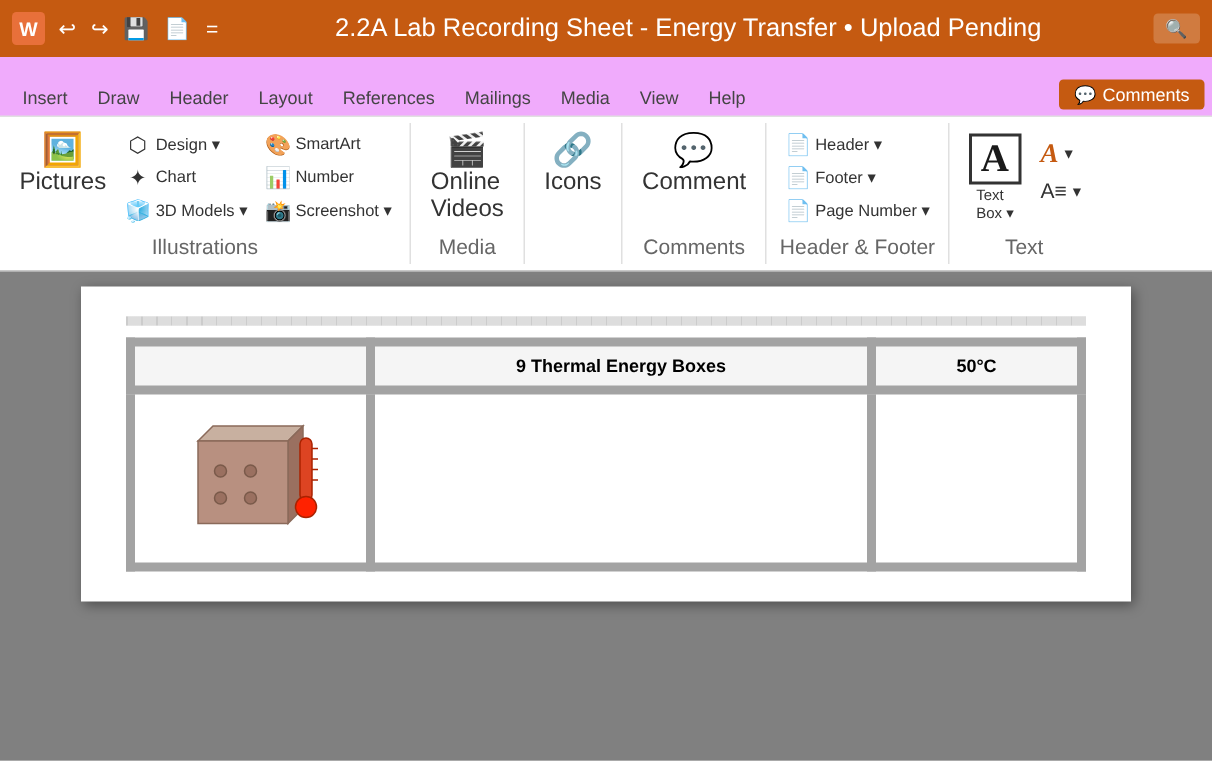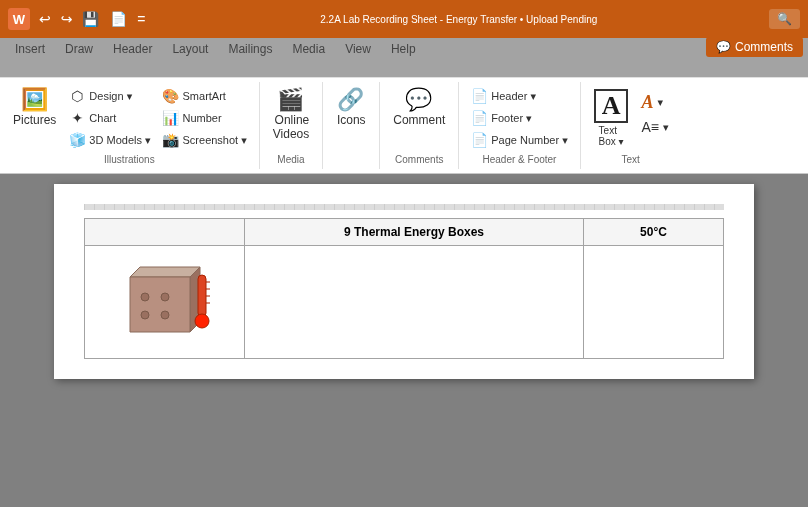--- a/index.html
+++ b/index.html
@@ -46,46 +46,46 @@
     }
     .qa-btn {
       color: white;
       font-size: 14px;
       cursor: pointer;
       padding: 2px 3px;
     }
     .title-center {
       flex: 1;
       text-align: center;
-      font-size: 10px;
+      font-size: 17px;
       color: white;
     }
     .title-right {
       display: flex;
       align-items: center;
       gap: 8px;
     }
     .search-bar {
       background: rgba(255,255,255,0.2);
       border-radius: 3px;
       padding: 3px 8px;
       display: flex;
       align-items: center;
       gap: 4px;
       color: white;
       font-size: 12px;
     }
 
     
     .ribbon-tabs {
-      background: #a3a3a3;
+      background: #f0abfc;
       height: 40px;
       display: flex;
       align-items: flex-end;
-      padding: 16px 5px;
+      padding: 0 5px;
       border-bottom: 1px solid #e0e0e0;
     }
     .ribbon-tab {
       padding: 5px 10px;
       font-size: 12px;
       color: #444;
       cursor: pointer;
       border-top-left-radius: 3px;
       border-top-right-radius: 3px;
     }
@@ -120,21 +120,21 @@
       min-width: fit-content;
     }
     .ribbon-group:last-child { border-right: none; }
     .ribbon-group-items {
       display: flex;
       align-items: flex-start;
       gap: 4px;
       flex: 1;
     }
     .ribbon-group-label {
-      font-size: 10px;
+      font-size: 14px;
       color: #666;
       margin-top: auto;
       padding-top: 4px;
       text-align: center;
     }
 
     .ribbon-item {
       display: flex;
       flex-direction: column;
       align-items: center;
@@ -142,23 +142,23 @@
       cursor: pointer;
       padding: 3px 5px;
       border-radius: 3px;
       min-width: 40px;
     }
     .ribbon-item .icon {
       font-size: 22px;
       line-height: 1;
     }
     .ribbon-item .label {
-      font-size: 12px;
+      font-size: 16px;
       color: #333;
-      text-align: right;
+      text-align: left;
       white-space: nowrap;
     }
     .ribbon-item-small-row {
       display: flex;
       align-items: center;
       gap: 4px;
       padding: 2px 4px;
       border-radius: 2px;
       font-size: 11px;
       color: #333;
@@ -212,21 +212,21 @@
       background: white;
       width: 700px;
       box-shadow: 2px 2px 8px rgba(0,0,0,0.4);
       padding: 20px 30px;
     }
     table {
       width: 100%;
       border-collapse: collapse;
     }
     table th, table td {
-      border: 1px solid #a3a3a3;
+      border: 6px solid #a3a3a3;
       padding: 6px 8px;
       font-size: 12px;
       vertical-align: top;
     }
     table th {
       background: #f5f5f5;
       font-weight: 600;
       text-align: center;
     }
 
@@ -258,20 +258,21 @@
         <span>🔍</span>
       </div>
     </div>
   </div>
 
   <div class="ribbon-tabs">
     <div class="ribbon-tab">Insert</div>
     <div class="ribbon-tab">Draw</div>
     <div class="ribbon-tab">Header</div>
     <div class="ribbon-tab">Layout</div>
+    <div class="ribbon-tab">References</div>
     <div class="ribbon-tab">Mailings</div>
     <div class="ribbon-tab">Media</div>
     <div class="ribbon-tab">View</div>
     <div class="ribbon-tab">Help</div>
     <div style="margin-left:auto; display:flex; align-items:center; padding-bottom:2px;">
       <div class="comments-btn">
         <span>💬</span>
         <span>Comments</span>
       </div>
     </div>

